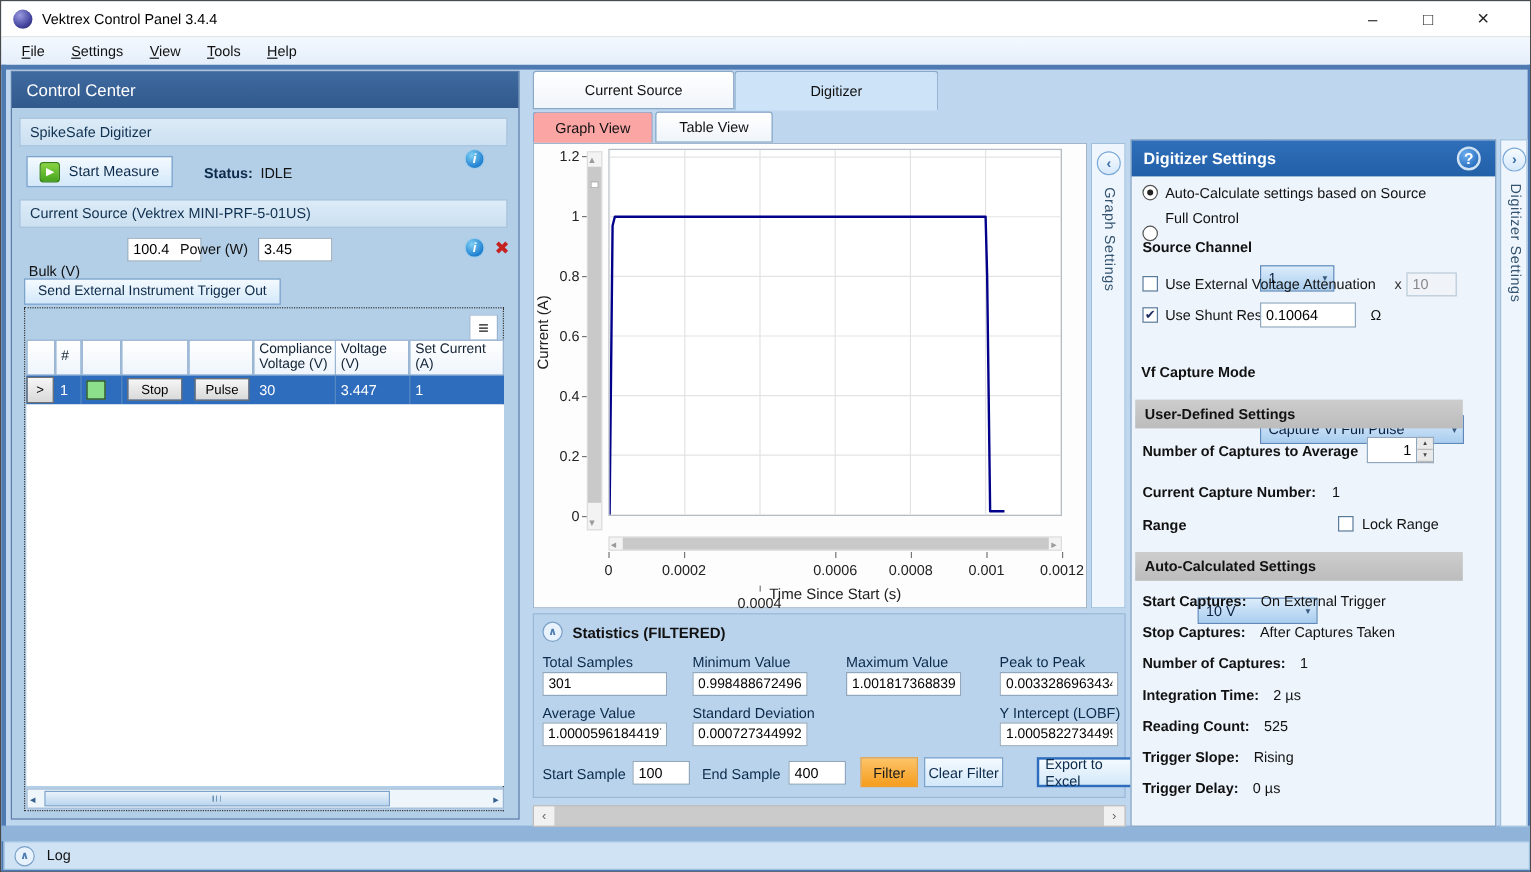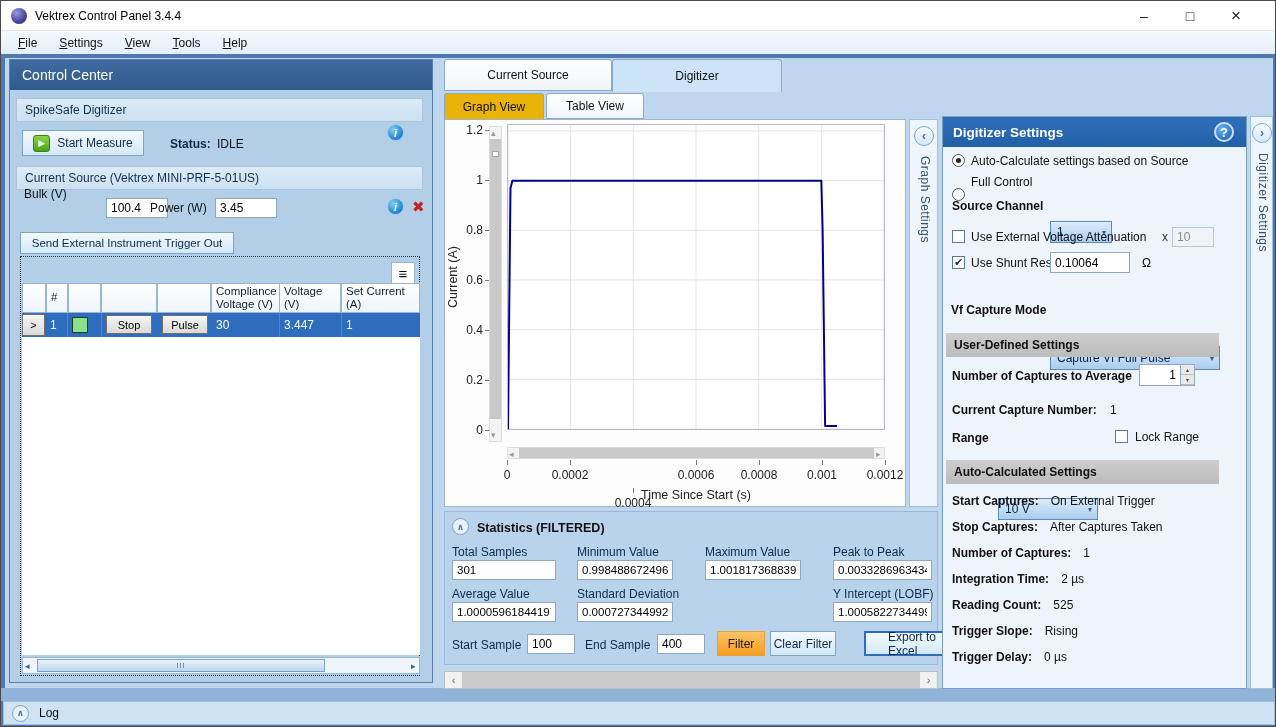--- a/index.html
+++ b/index.html
@@ -59,21 +59,21 @@
   .scroll-track-blue{background:#eef5fb;border:1px solid #9ab5d2;}
   .thumb-blue{background:linear-gradient(#e8f2fb,#bcd6ee);border:1px solid #7ba3cb;position:relative;}
   .thumb-blue::after{content:"";position:absolute;left:50%;top:3px;bottom:3px;width:7px;margin-left:-4px;
      background:repeating-linear-gradient(90deg,#6f94b8 0 1px,transparent 1px 3px);}
   .sb-arrow{color:#35618f;font-size:9px;display:flex;align-items:center;justify-content:center;}
   
   .tab{display:flex;align-items:center;justify-content:center;border:1px solid #8aa8c8;
        border-radius:3px 3px 0 0;font-size:12px;color:#111;}
   .tab-unsel{background:linear-gradient(#ffffff,#f0f5fb);}
   .tab-sel{background:#cde3f7;border-bottom:none;}
-  .subtab-sel{background:#eab308;border-bottom:none;}
+  .subtab-sel{background:#fca5a5;border-bottom:none;}
   
   .chart-panel{left:443px;top:118px;width:462px;height:388px;background:#fdfdfe;border:1px solid #9fb6cc;}
   .plot{left:62px;top:4px;width:378px;height:306px;border:1px solid #b5bcc4;background:#fff;}
   .ytick{position:absolute;left:6px;width:32px;height:14px;text-align:right;font-size:12px;color:#222;}
   .ytick::after{content:"";position:absolute;right:-8px;top:7px;width:6px;height:1px;background:#777;}
   .xtick{position:absolute;top:348px;width:60px;text-align:center;font-size:12px;color:#222;}
   .xtick::after{content:"";position:absolute;top:-8px;left:50%;width:1px;height:5px;background:#777;}
   .axis-label{color:#222;font-size:12.5px;}
   .vscroll{left:44px;top:6px;width:13px;height:316px;background:#f3f3f3;border:1px solid #dcdcdc;}
   .vthumb{left:0px;top:12px;width:11px;height:280px;background:#c9c9c9;position:absolute;}
@@ -158,21 +158,21 @@
     <div class="abs btn" style="left:12px;top:70px;width:122px;height:26px;">
       <span class="play-ic">▶</span>
       <span>Start Measure</span>
     </div>
     <span class="abs lbl-b" style="left:160px;top:77px;">Status:</span>
     <span class="abs" style="left:207px;top:77px;">IDLE</span>
     <div class="abs info-ic" style="left:377px;top:64px;">i</div>
 
     <div class="abs sect-hdr" style="left:6px;top:106px;width:407px;">Current Source (Vektrex MINI-PRF-5-01US)</div>
 
-    <span class="abs" style="left:14px;top:127px;">Bulk (V)</span>
+    <span class="abs" style="left:14px;top:159px;">Bulk (V)</span>
     <input class="abs field" style="left: 62px; top: 138px; width: 62px; height: 20px; margin-left: 34px;" value="100.4">
     <span class="abs" style="left:140px;top:141px;">Power (W)</span>
     <input class="abs field" style="left: 205px; top: 138px; width: 62px; height: 20px;" value="3.45">
     <div class="abs info-ic" style="left:377px;top:138px;">i</div>
     <span class="abs x-ic" style="left:402px;top:138px;">✖</span>
 
     <div class="abs btn" style="left:10px;top:172px;width:214px;height:22px;font-size:11.5px;">Send External Instrument Trigger Out</div>
 
     <div class="abs tbl-wrap">
       <div class="abs menu-btn" style="left:370px;top:5px;">≡</div>
@@ -296,21 +296,21 @@
     <input class="field stat-val" style="left: 7px; top: 90px; width: 104px;" value="1.00005961844197">
     <input class="field stat-val" style="left: 132px; top: 90px; width: 96px;" value="0.00072734499205">
     <input class="field stat-val" style="left: 388px; top: 90px; width: 99px;" value="1.00058227344992">
 
     <span class="stat-lbl" style="left:7px;top:126px;">Start Sample</span>
     <input class="field abs" style="left: 82px; top: 122px; width: 48px; height: 20px;" value="100">
     <span class="stat-lbl" style="left:140px;top:126px;">End Sample</span>
     <input class="field abs" style="left: 212px; top: 122px; width: 48px; height: 20px;" value="400">
     <div class="abs btn btn-orange" style="left:272px;top:119px;width:48px;height:25px;">Filter</div>
     <div class="abs btn" style="left:325px;top:119px;width:66px;height:25px;">Clear Filter</div>
-    <div class="abs btn btn-default" style="left:419px;top:119px;width:86px;height:25px;justify-content:flex-start;padding-left:22px;">Export to Excel</div>
+    <div class="abs btn btn-default" style="left:419px;top:119px;width:86px;height:25px;justify-content:flex-start;padding-left:5px;">Export to Excel</div>
   </div>
 
   <div class="abs gray-scroll">
     <div class="gray-arrow" style="left:0;">‹</div>
     <div class="gray-arrow" style="right:0;">›</div>
   </div>
 
   <div class="abs panel-right">
     <div class="abs pr-hdr">Digitizer Settings</div>
     <div class="help-ic">?</div>

